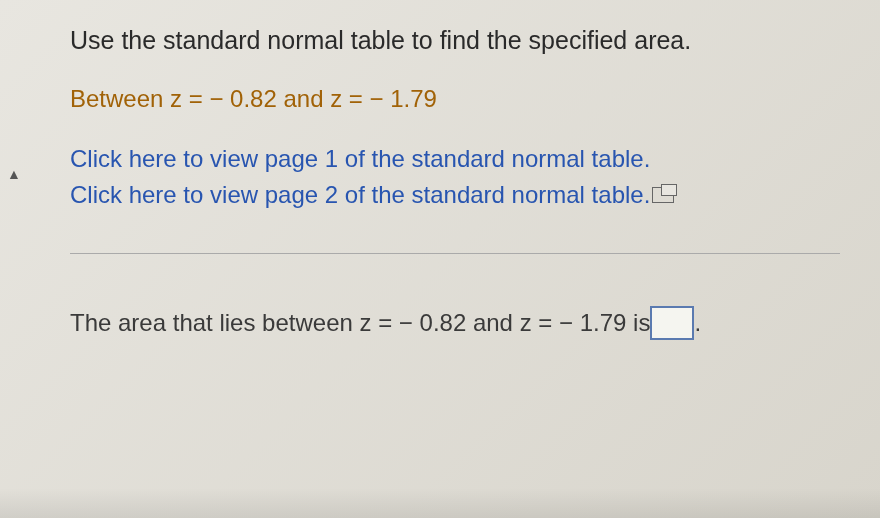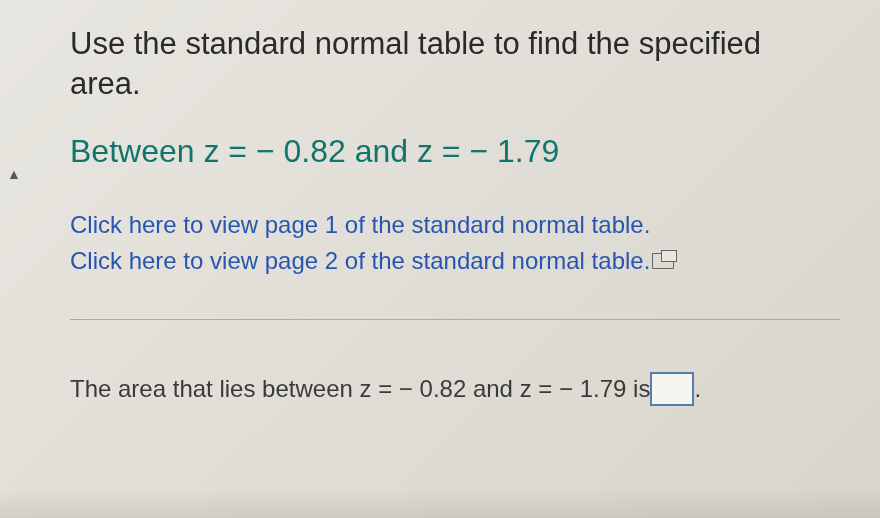--- a/index.html
+++ b/index.html
@@ -13,29 +13,29 @@
       background: linear-gradient(135deg, #e8e6e0 0%, #d8d5cc 100%);
       font-family: Arial, Helvetica, sans-serif;
       position: relative;
       overflow: hidden;
     }
     .page {
       padding: 24px 40px 24px 70px;
       color: #3a3a3a;
     }
     .instruction {
-      font-size: 31px;
+      font-size: 25px;
       color: #2a2a2a;
       margin-bottom: 28px;
       line-height: 1.3;
     }
     .subtext {
-      font-size: 32px;
-      color: #0f766e;
-      margin-bottom: 37px;
+      font-size: 24px;
+      color: #a16207;
+      margin-bottom: 28px;
     }
     .links {
       margin-bottom: 40px;
     }
     .link {
       display: block;
       font-size: 24px;
       color: #2855b0;
       line-height: 1.5;
       cursor: pointer;

